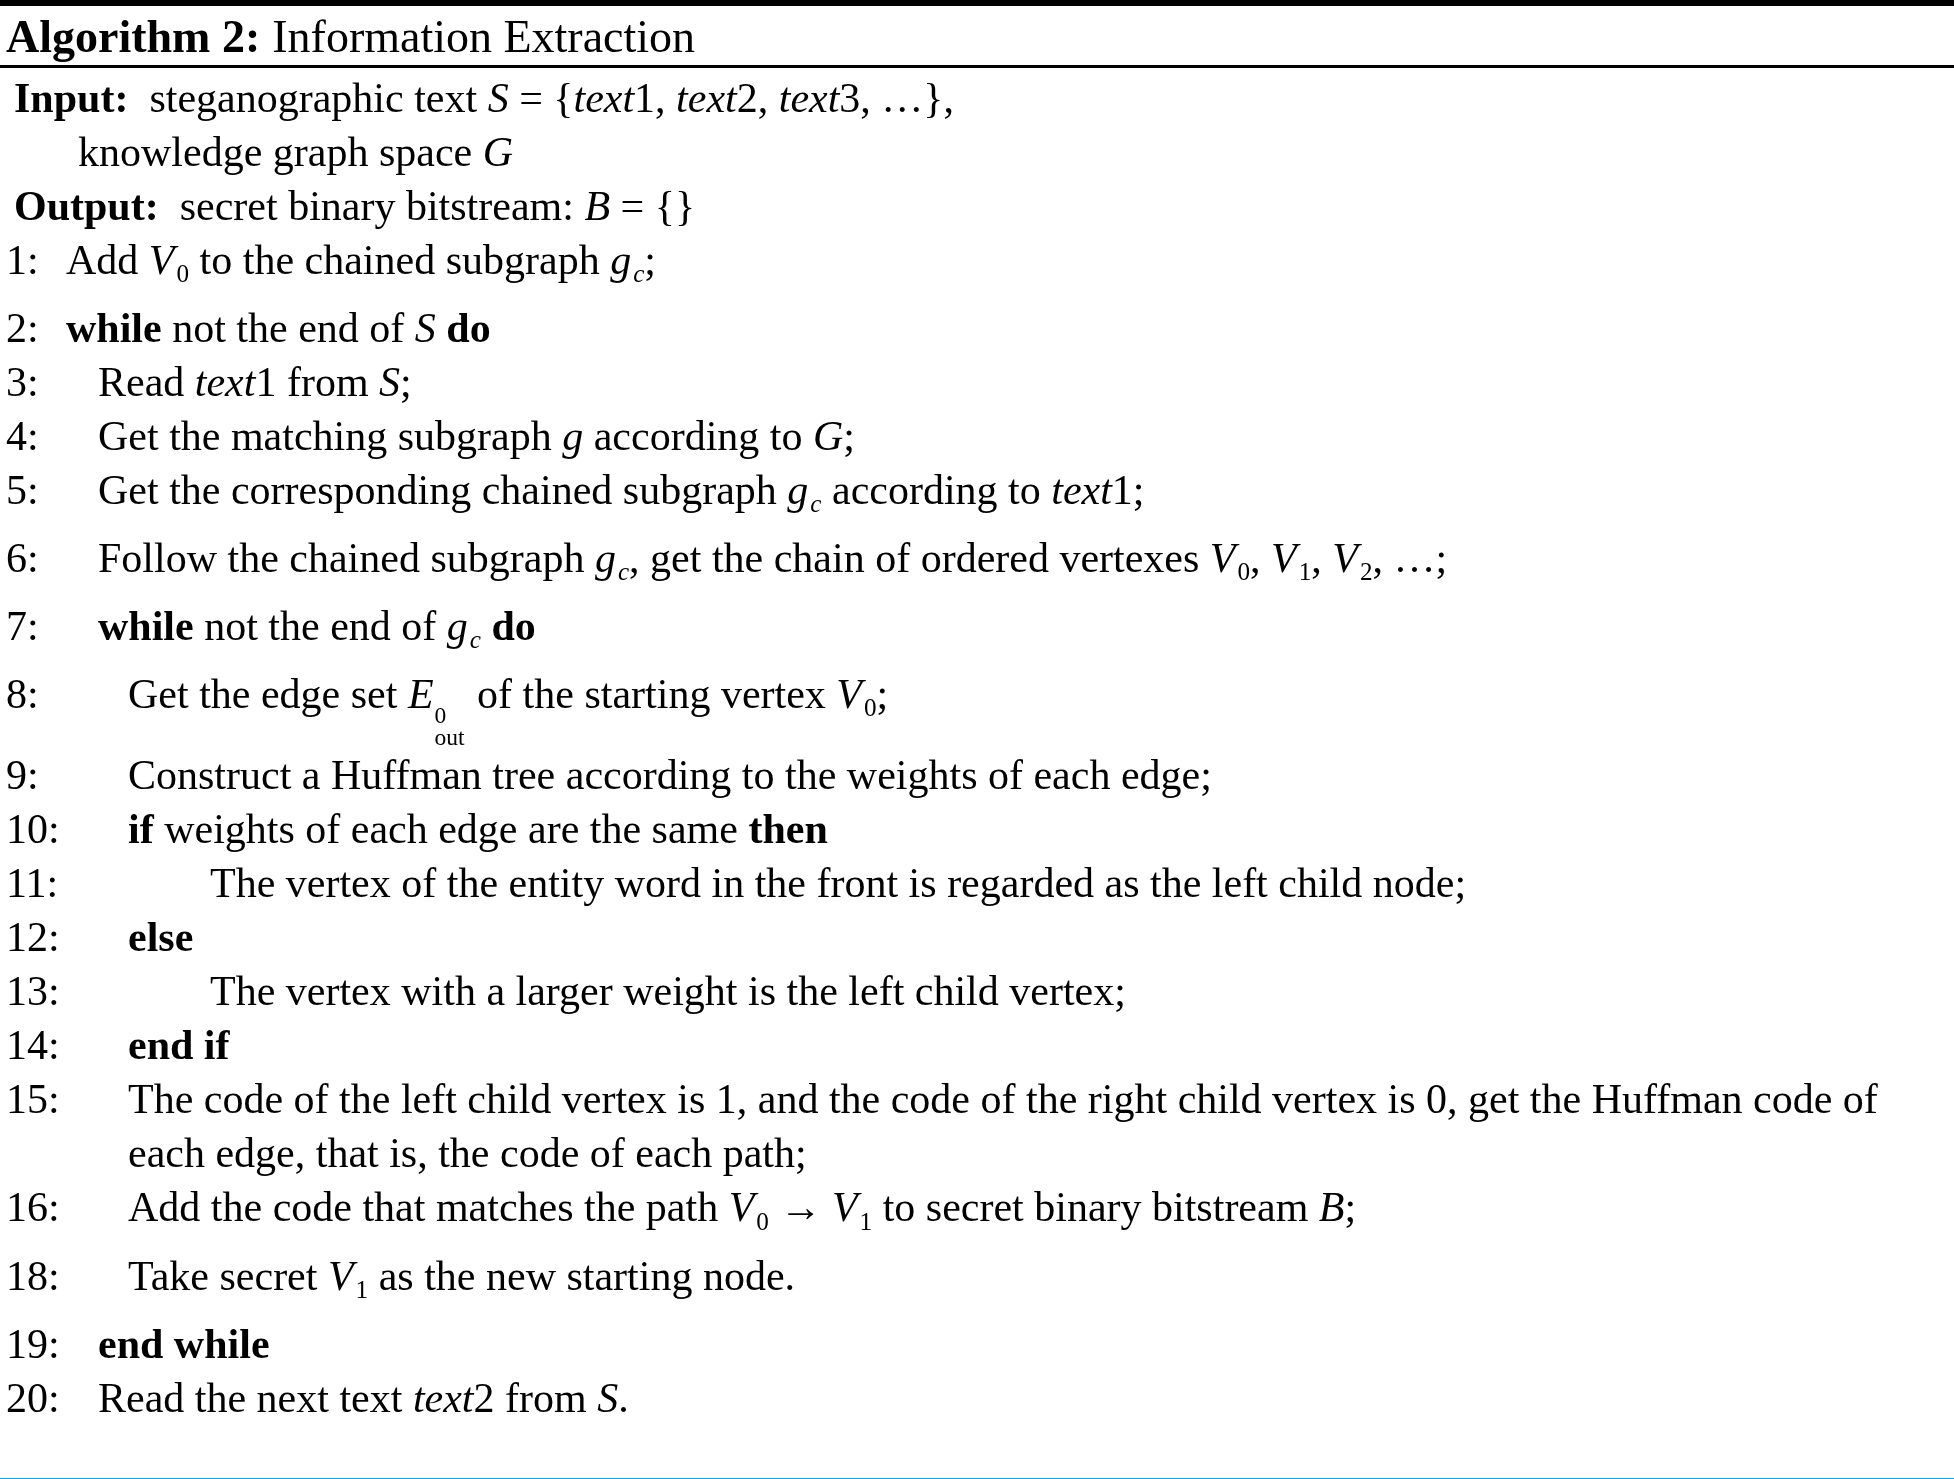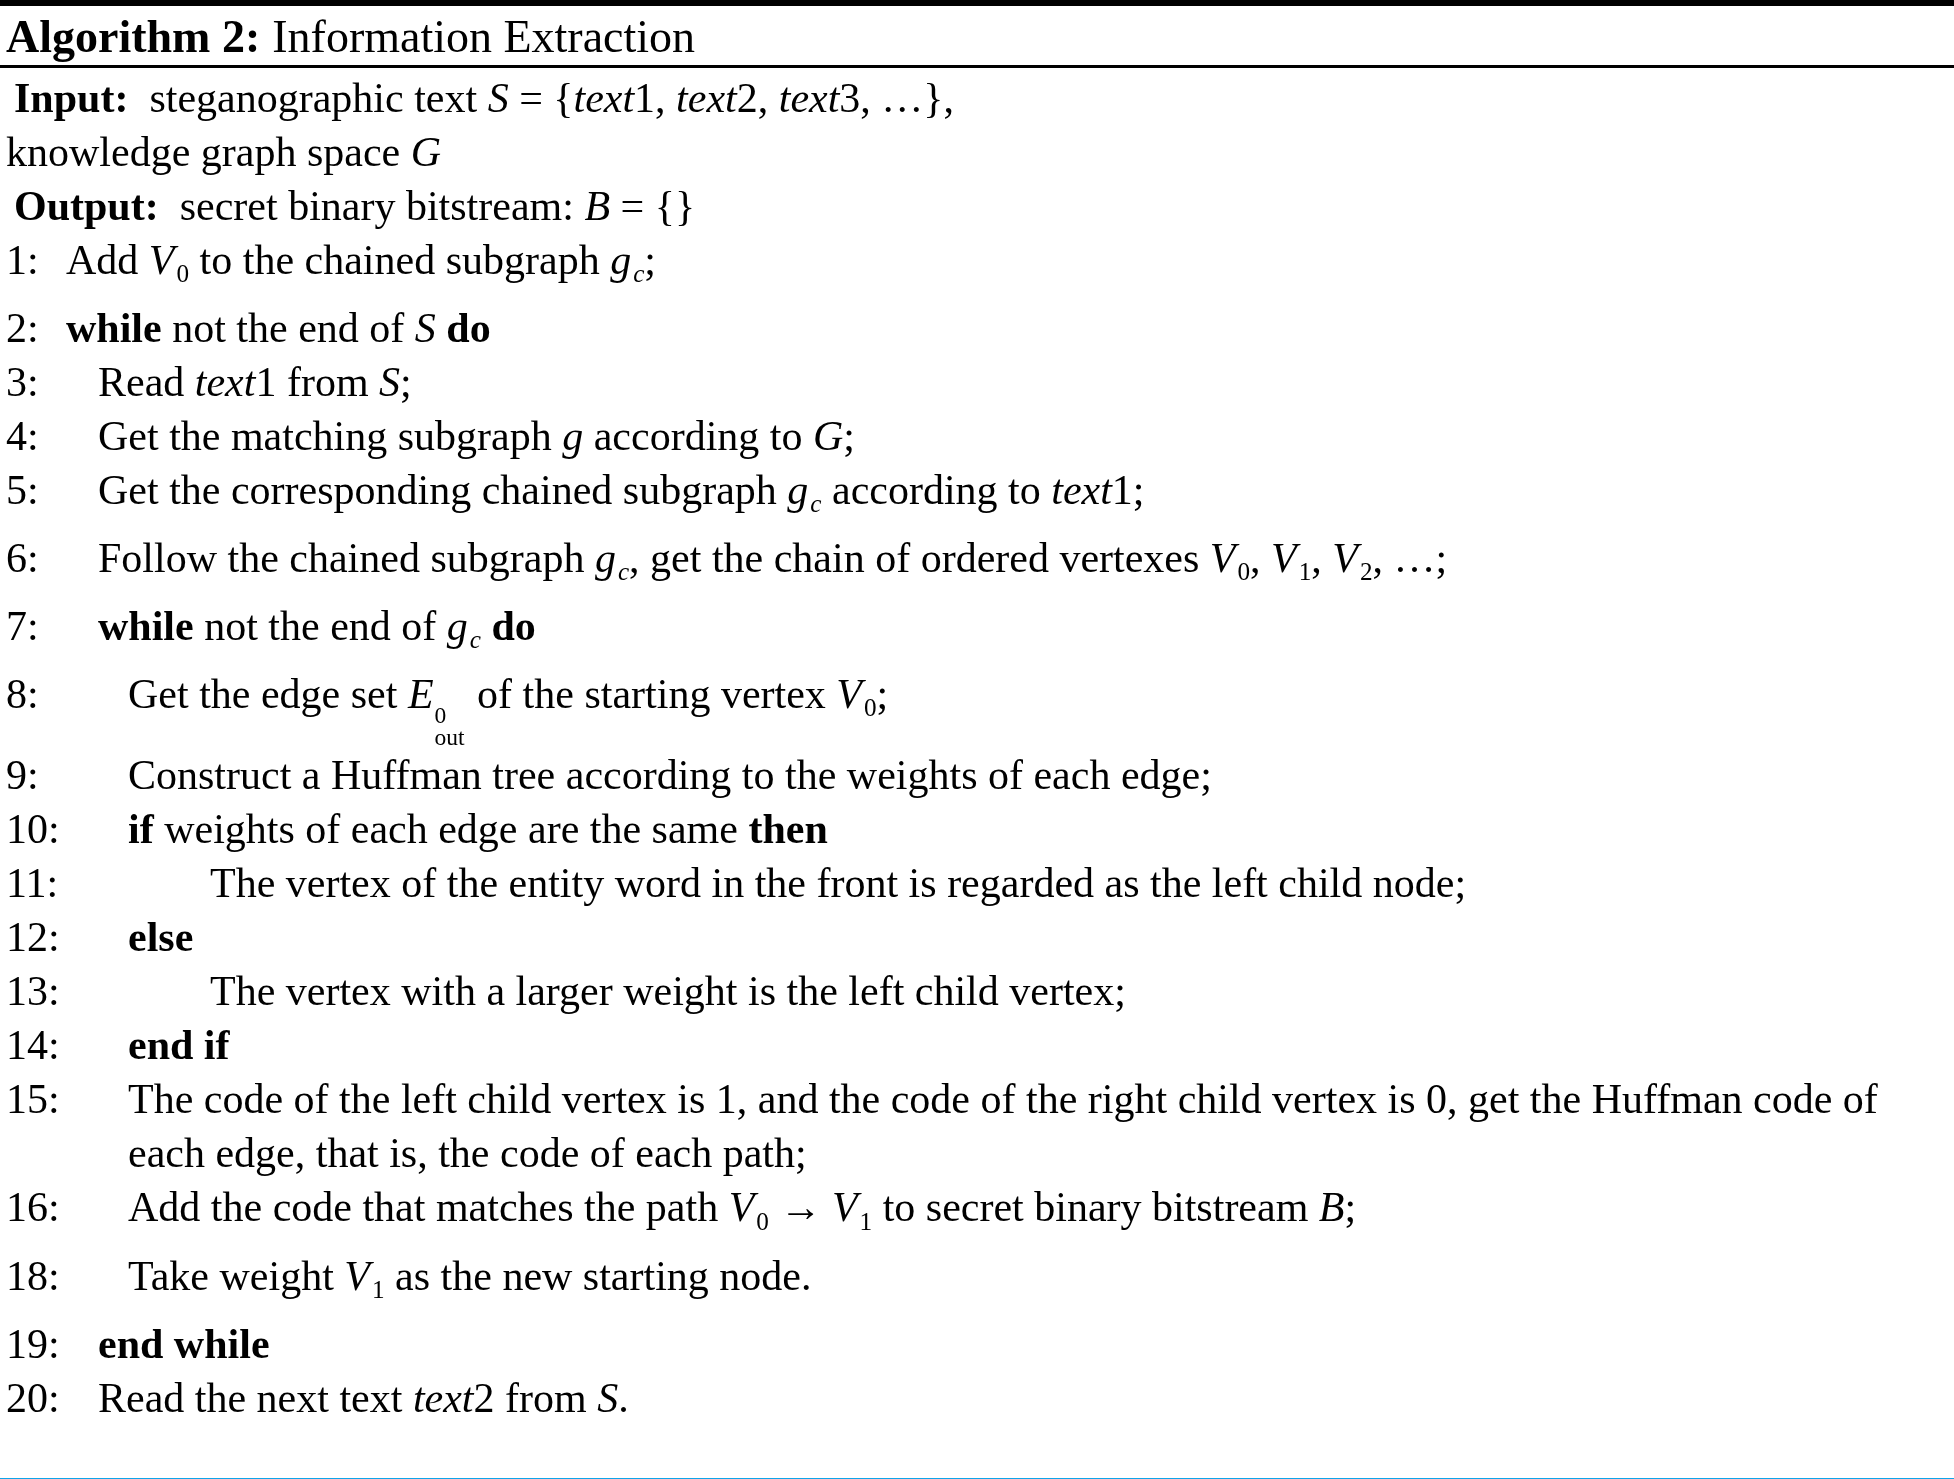--- a/index.html
+++ b/index.html
@@ -13,21 +13,21 @@
     font-size:46px;line-height:57px;padding:2px 8px 0 6px;
     border-bottom:3px solid #000;
   }
   .algo-header .b{font-weight:bold;}
   .algo-header .t{margin-left:12px;}
   .algo-body{padding:3px 10px 0 6px;}
   .row{display:flex;align-items:flex-start;}
   .num{flex:0 0 54px;font-size:42px;line-height:54px;white-space:pre;}
   .content{font-size:42px;line-height:54px;white-space:pre-wrap;flex:1 1 auto;}
   .lvp{margin-left:8px;}
-  .cont{}
+  .cont{margin-left:72px;}
   .lv0{margin-left:6px;}
   .lv1{margin-left:38px;}
   .lv2{margin-left:68px;}
   .lv3{margin-left:150px;}
   .seg.b{font-weight:bold;}
   .seg.i{font-style:italic;}
   .seg.sub{font-size:60%;vertical-align:-0.32em;margin-left:2px;}
   .seg.subi{font-size:60%;vertical-align:-0.32em;margin-left:2px;font-style:italic;}
   .stack{
     display:inline-flex;flex-direction:column;align-items:flex-start;
@@ -112,21 +112,21 @@
       <div class="row">
         <span class="num">15:</span>
         <div class="content lv2"><span class="seg n">The code of the left child vertex is 1, and the code of the right child vertex is 0, get the Huffman code of each edge, that is, the code of each path;</span></div>
       </div>
       <div class="row">
         <span class="num">16:</span>
         <div class="content lv2"><span class="seg n">Add the code that matches the path </span><span class="seg i">V</span><span class="seg sub">0</span><span class="seg n"> → </span><span class="seg i">V</span><span class="seg sub">1</span><span class="seg n"> to secret binary bitstream </span><span class="seg i">B</span><span class="seg n">;</span></div>
       </div>
       <div class="row">
         <span class="num">18:</span>
-        <div class="content lv2"><span class="seg n">Take weight </span><span class="seg i">V</span><span class="seg sub">1</span><span class="seg n"> as the new starting node.</span></div>
+        <div class="content lv2"><span class="seg n">Take secret </span><span class="seg i">V</span><span class="seg sub">1</span><span class="seg n"> as the new starting node.</span></div>
       </div>
       <div class="row">
         <span class="num">19:</span>
         <div class="content lv1"><span class="seg b">end while</span></div>
       </div>
       <div class="row">
         <span class="num">20:</span>
         <div class="content lv1"><span class="seg n">Read the next text </span><span class="seg i">text</span><span class="seg n">2 from </span><span class="seg i">S</span><span class="seg n">.</span></div>
       </div>
     </div>

